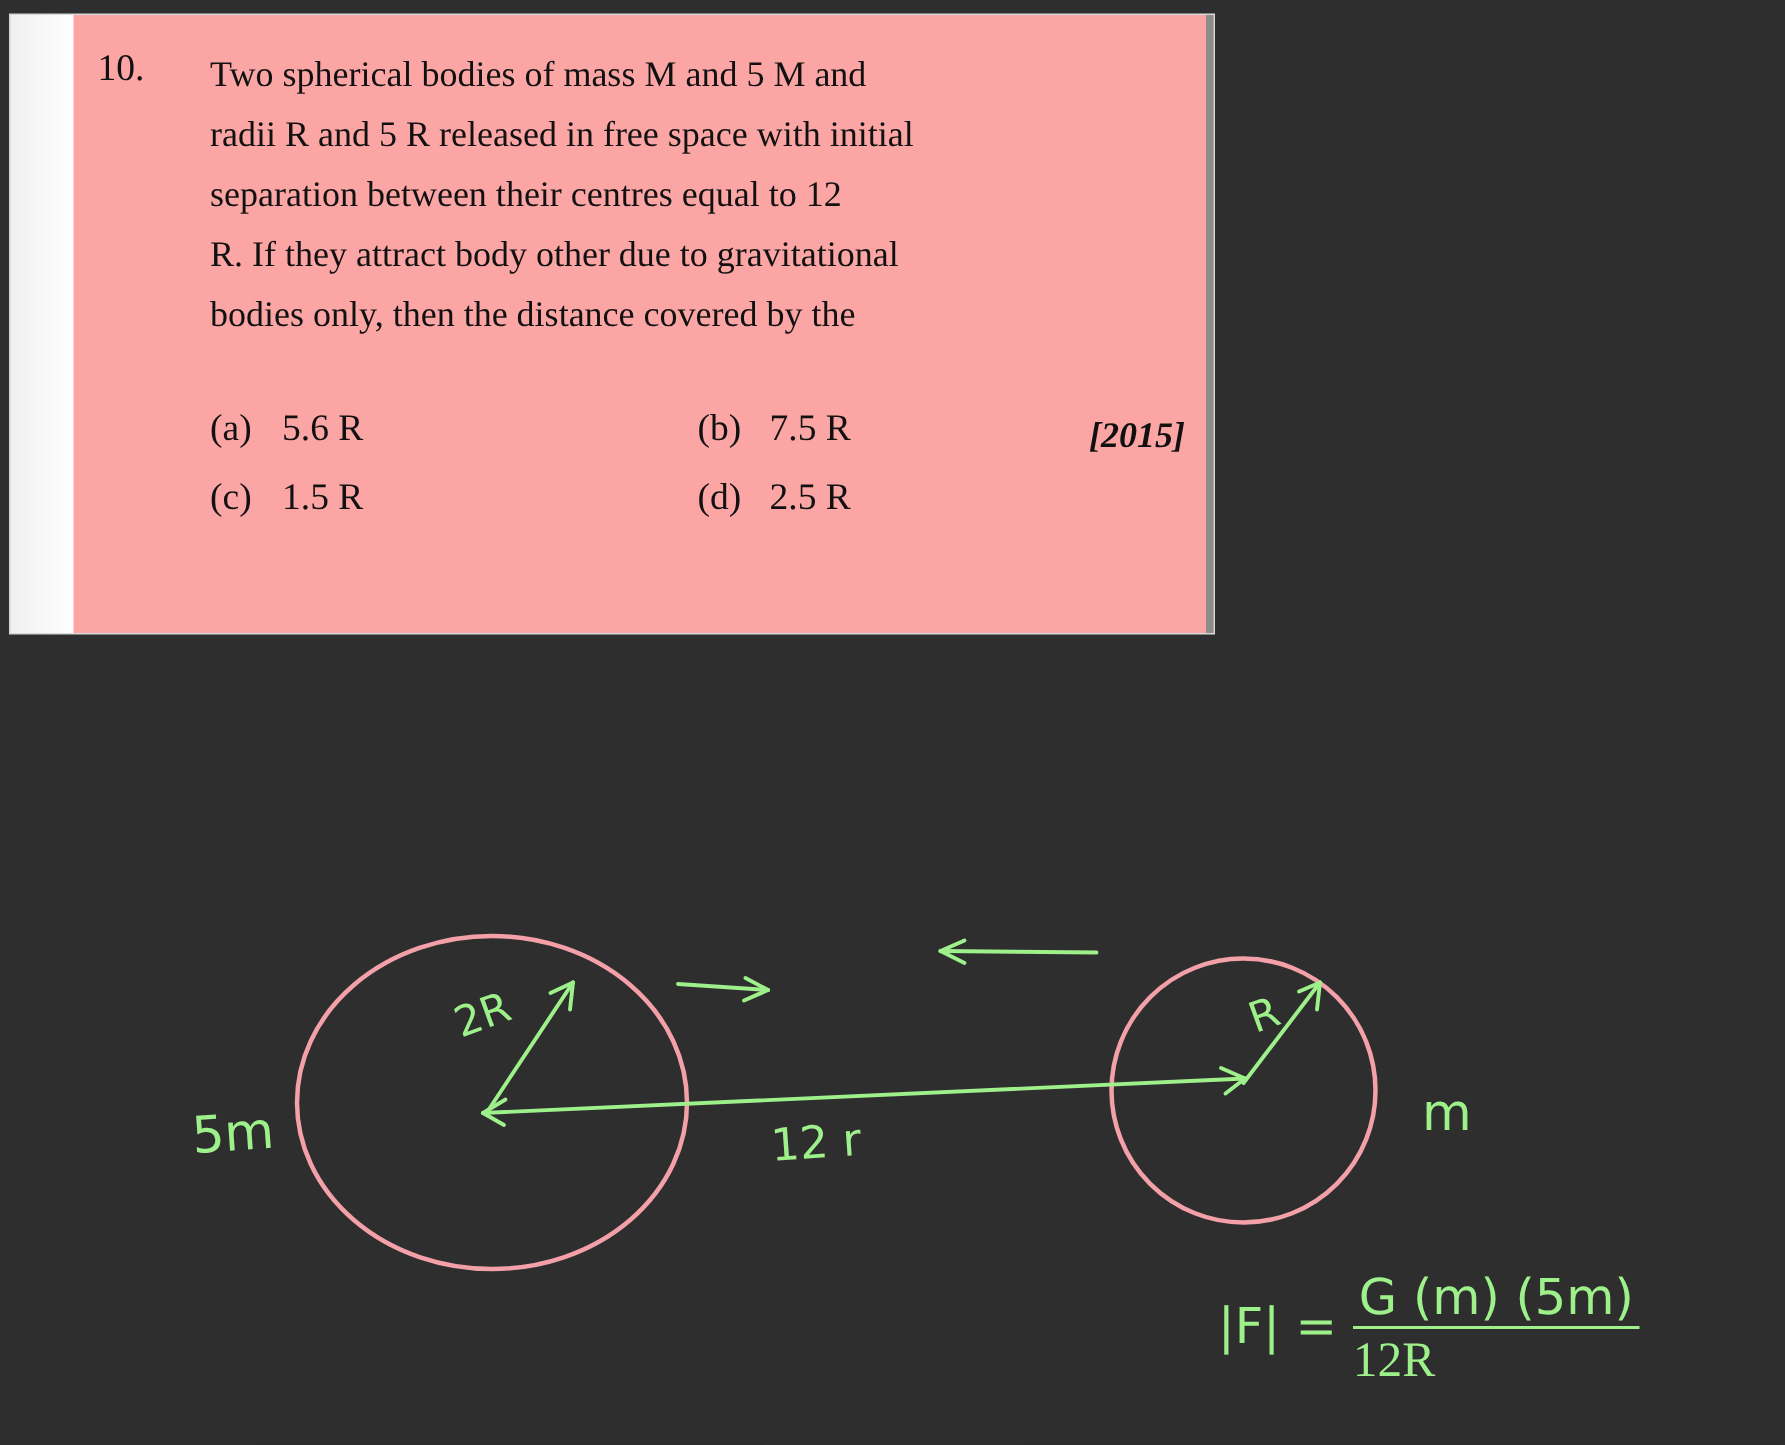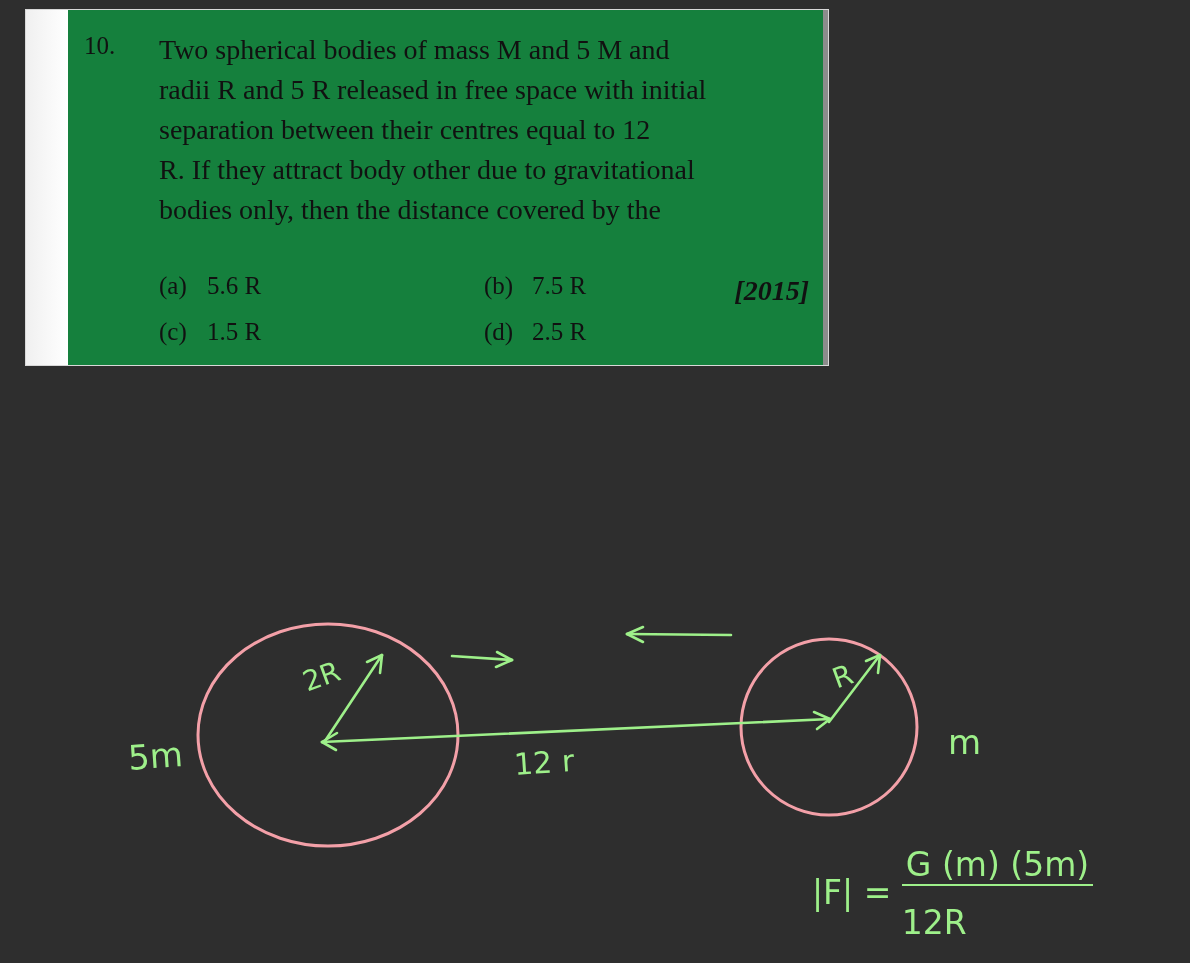--- a/index.html
+++ b/index.html
@@ -12,25 +12,25 @@
     width: 1190px;
     height: 963px;
     background: #2e2e2e;
     overflow: hidden;
     font-family: "Liberation Serif", serif;
   }
 
   
   #question-card {
     position: absolute;
-    left: 26px;
+    left: 7px;
     top: 10px;
     width: 802px;
-    height: 355px;
-    background: #15803d;
+    height: 412px;
+    background: #fca5a5;
     box-shadow: 0 0 0 1px #d8d8d8;
   }
   #question-card .page-edge {
     position: absolute;
     right: 0;
     top: 0;
     width: 5px;
     height: 100%;
     background: #8c8c8c;
   }
@@ -48,21 +48,21 @@
     top: 22px;
     font-size: 25px;
     color: #111;
     font-family: "Liberation Serif", serif;
   }
   .q-body {
     position: absolute;
     left: 133px;
     top: 20px;
     width: 650px;
-    font-size: 28px;
+    font-size: 24px;
     line-height: 40px;
     color: #111;
     text-align: justify;
     text-justify: inter-word;
     font-family: Liberation Serif, serif;
   }
   .q-body .year {
     font-style: italic;
     font-weight: bold;
     float: right;
@@ -148,21 +148,22 @@
     display: inline-block;
     vertical-align: middle;
   }
   #formula .frac .top {
     display: block;
     padding: 0 4px 2px 4px;
     border-bottom: 2px solid #9ef08a;
   }
   #formula .frac .bot {
     display: block;
-    padding-top: 20px;
+    padding-top: 4px;
+    font-family: Liberation Serif, serif;
   }
 </style>
 </head>
 <body>
 
 <div id="page">
 
   <div id="question-card">
     <div class="left-shade"></div>
     <div class="page-edge"></div>

